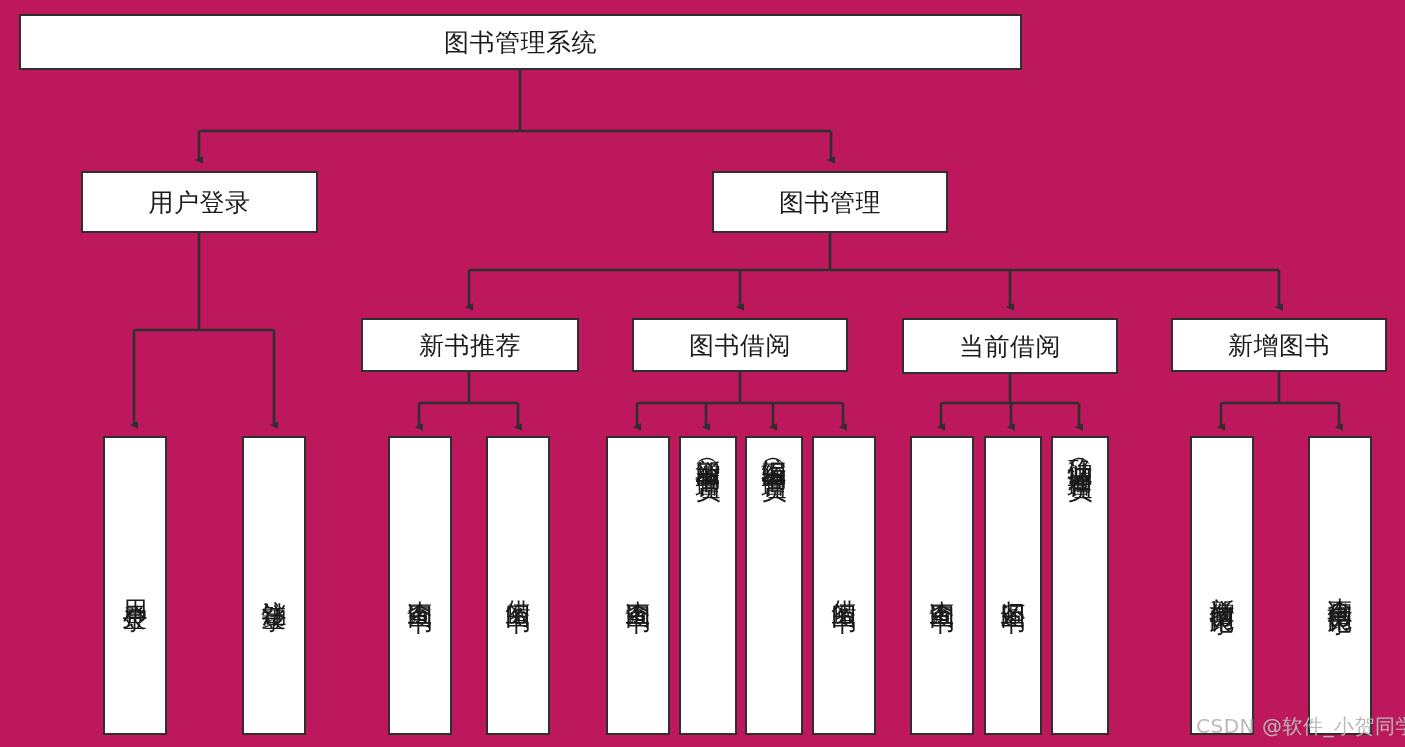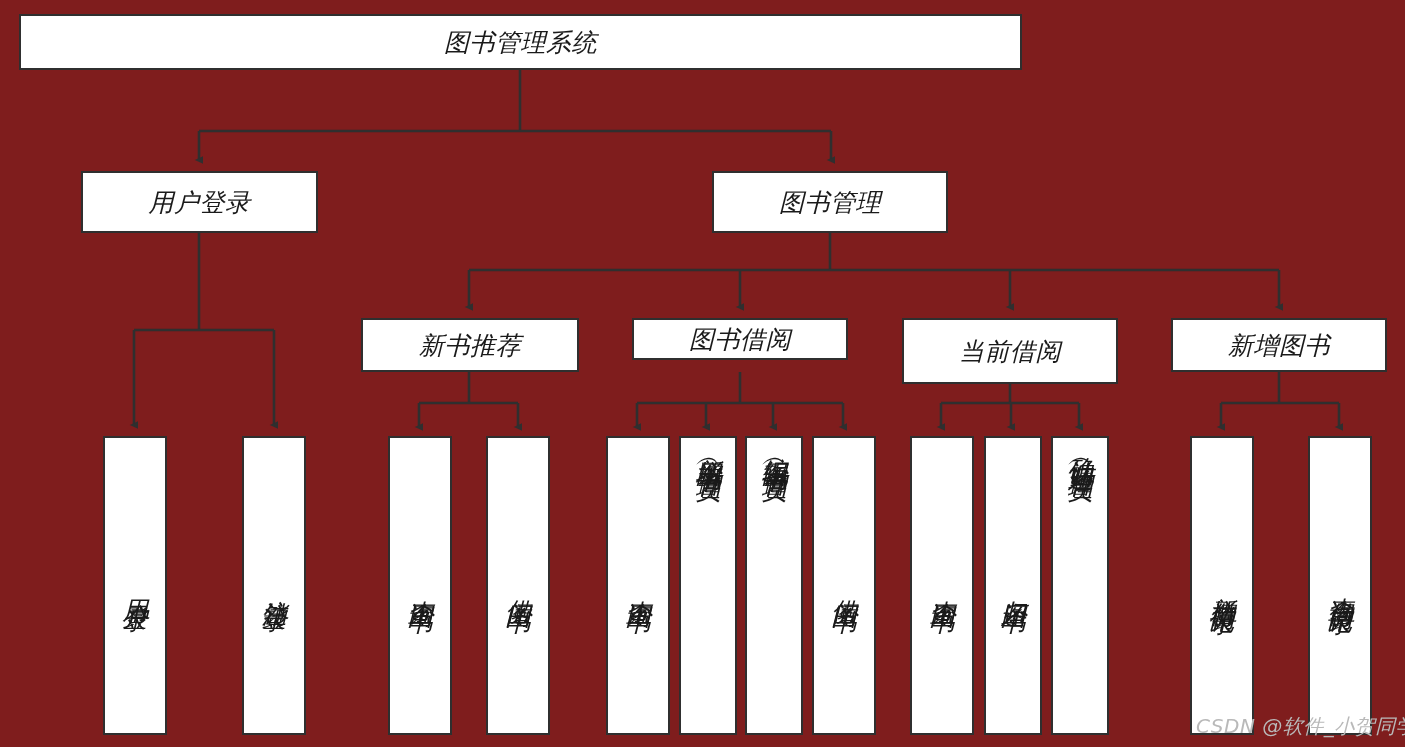--- a/index.html
+++ b/index.html
@@ -7,23 +7,22 @@
     padding: 0;
     background: #ffffff;
   }
   body {
     font-family: "DejaVu Sans", "Liberation Sans", sans-serif;
   }
   #canvas {
     position: relative;
     width: 1405px;
     height: 747px;
-    background: #7f1d1d;
+    background: #be185d;
     overflow: hidden;
-    font-style: italic;
   }
   svg.diagram-layer {
     position: absolute;
     left: 0;
     top: 0;
     width: 1405px;
     height: 747px;
   }
   .node-box {
     position: absolute;
@@ -130,24 +129,24 @@
   <div class="node-box horiz" style="left:81px; top:171px; width:237px; height:62px;">
     <span class="node-label">用户登录</span>
   </div>
   <div class="node-box horiz" style="left:361px; top:318px; width:218px; height:54px;">
     <span class="node-label">新书推荐</span>
   </div>
 
   <div class="node-box horiz" style="left:712px; top:171px; width:236px; height:62px;">
     <span class="node-label">图书管理</span>
   </div>
-  <div class="node-box horiz" style="left:632px; top:318px; width:216px; height:42px;">
+  <div class="node-box horiz" style="left:632px; top:318px; width:216px; height:54px;">
     <span class="node-label">图书借阅</span>
   </div>
-  <div class="node-box horiz" style="left:902px; top:318px; width:216px; height:66px;">
+  <div class="node-box horiz" style="left:902px; top:318px; width:216px; height:56px;">
     <span class="node-label">当前借阅</span>
   </div>
   <div class="node-box horiz" style="left:1171px; top:318px; width:216px; height:54px;">
     <span class="node-label">新增图书</span>
   </div>
 
   <div class="node-box vert center-text" style="left:103px; top:436px; width:64px; height:299px;">
     <span class="node-label">用户登录</span>
   </div>
   <div class="node-box vert center-text" style="left:242px; top:436px; width:64px; height:299px;">

